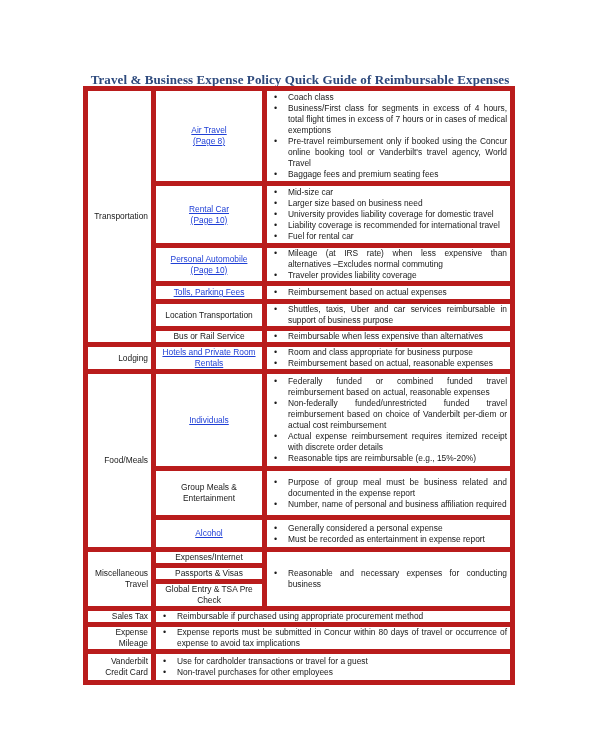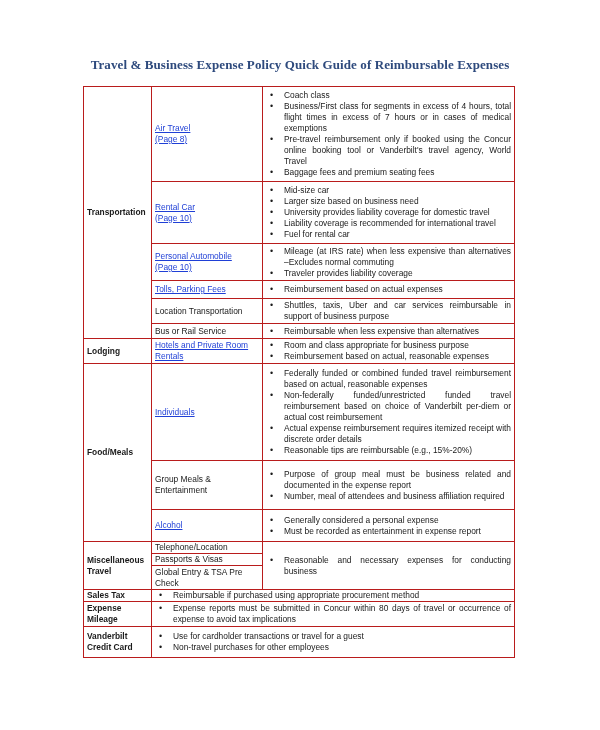--- a/index.html
+++ b/index.html
@@ -1,25 +1,25 @@
 <!DOCTYPE html>
 <html><head>
 <meta charset="utf-8">
 <style>
   html, body { margin:0; padding:0; background:#ffffff; }
   body { width:600px; height:730px; position:relative; overflow:hidden;
          font-family:"Liberation Sans", sans-serif; color:#1a1a1a; }
-  .title { position:absolute; left:0; width:600px; top:57px; text-align:center;
+  .title { position:absolute; left:0; width:600px; top:72px; text-align:center;
            font-family:"Liberation Serif", serif; font-weight:bold; font-size:13px;
            color:#2e4a7d; letter-spacing:0.1px; }
   table.grid { position:absolute; left:83px; top:86px; width:432px;
                border-collapse:collapse; table-layout:fixed; font-size:8.4px; line-height:11px; }
-  table.grid td { border:1px solid #b91c1c; padding:0 3px; vertical-align:middle; }
-  td.cat { text-align:left; width:62px;font-weight:bold; }
-  td.sub { width:105px; }
+  table.grid td { border:5px solid #b91c1c; padding:0 3px; vertical-align:middle; }
+  td.cat { text-align:right; width:62px; }
+  td.sub { text-align:center; width:105px; }
   td.det { padding:0 4px 0 2px; }
   a.link { color:#1f3fd6; text-decoration:underline; }
   ul.b { margin:0; padding:0; list-style:none; }
   ul.b li { position:relative; padding-left:18px; text-align:justify; }
   ul.b li::before { content:"\2022"; position:absolute; left:4px; top:0; font-size:9px; }
 </style>
 </head>
 <body>
 
 <div class="title">Travel &amp; Business Expense Policy Quick Guide of Reimbursable Expenses</div>
@@ -126,39 +126,39 @@
         <li>Actual expense reimbursement requires itemized receipt with discrete order details</li>
         <li>Reasonable tips are reimbursable (e.g., 15%-20%)</li>
       </ul>
     </td>
   </tr>
   <tr style="height:49px">
     <td class="sub">Group Meals &amp; Entertainment</td>
     <td class="det">
       <ul class="b">
         <li>Purpose of group meal must be business related and documented in the expense report</li>
-        <li>Number, meal of attendees and business affiliation required</li>
+        <li>Number, name of personal and business affiliation required</li>
       </ul>
     </td>
   </tr>
   <tr style="height:32px">
     <td class="sub">
       <a class="link">Alcohol</a>
     </td>
     <td class="det">
       <ul class="b">
         <li>Generally considered a personal expense</li>
         <li>Must be recorded as entertainment in expense report</li>
       </ul>
     </td>
   </tr>
 
   <tr style="height:12px">
     <td class="cat" rowspan="3">Miscellaneous Travel</td>
-    <td class="sub">Telephone/Location</td>
+    <td class="sub">Expenses/Internet</td>
     <td class="det" rowspan="3">
       <ul class="b">
             <li>Reasonable and necessary expenses for conducting business</li>
           </ul>
     </td>
   </tr>
   <tr style="height:12px">
     <td class="sub">Passports &amp; Visas</td>
   </tr>
   <tr style="height:24px">

